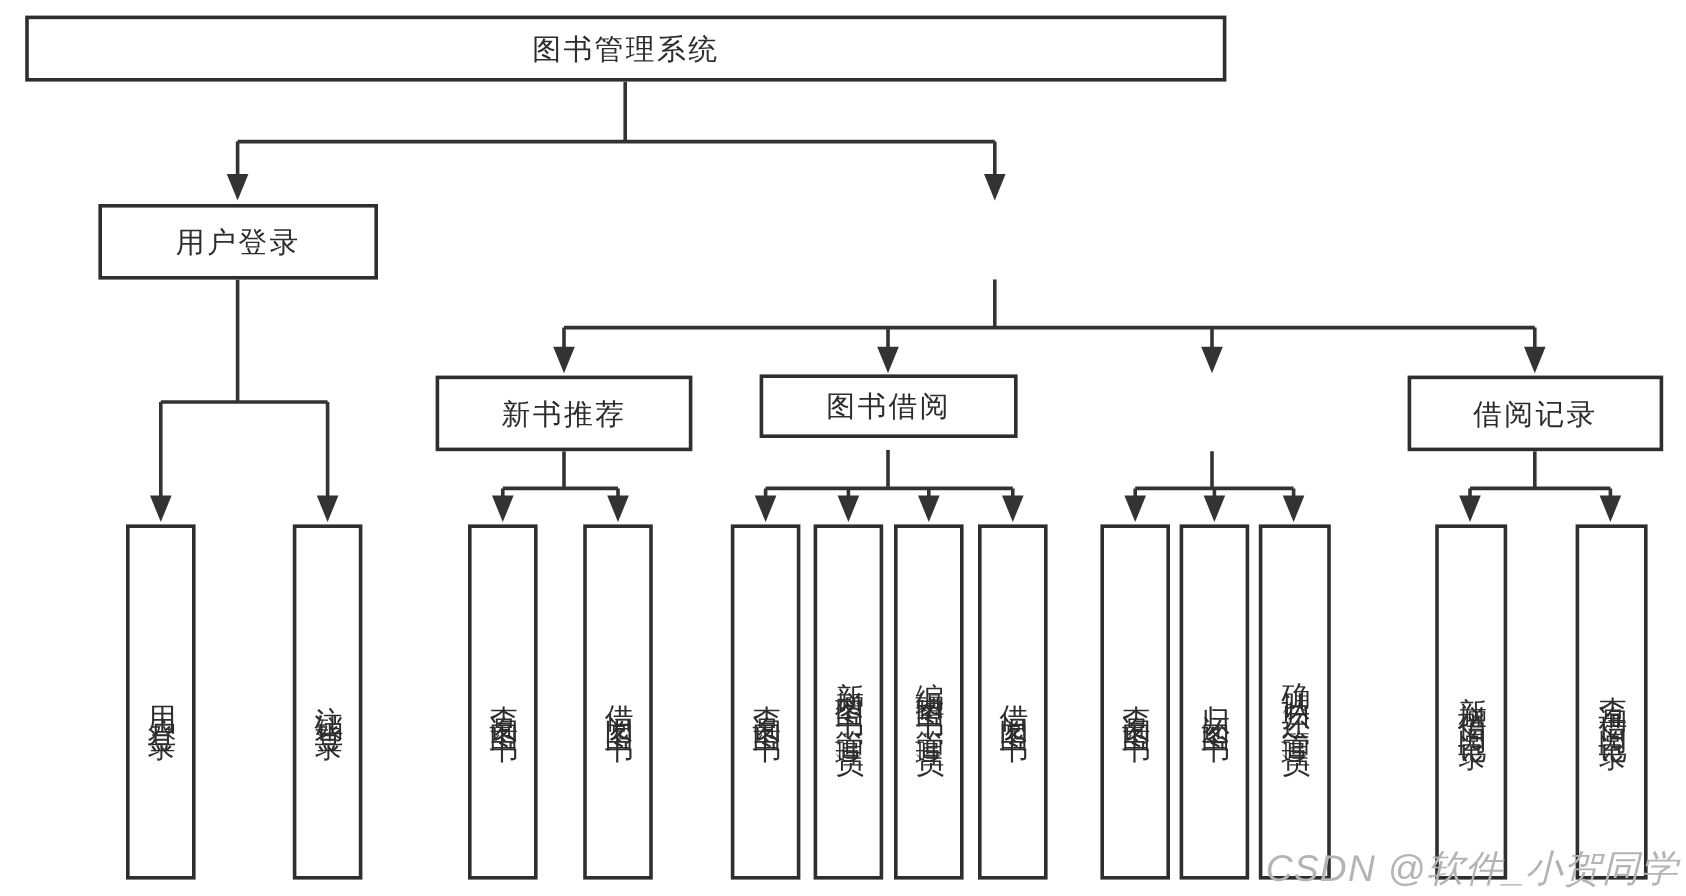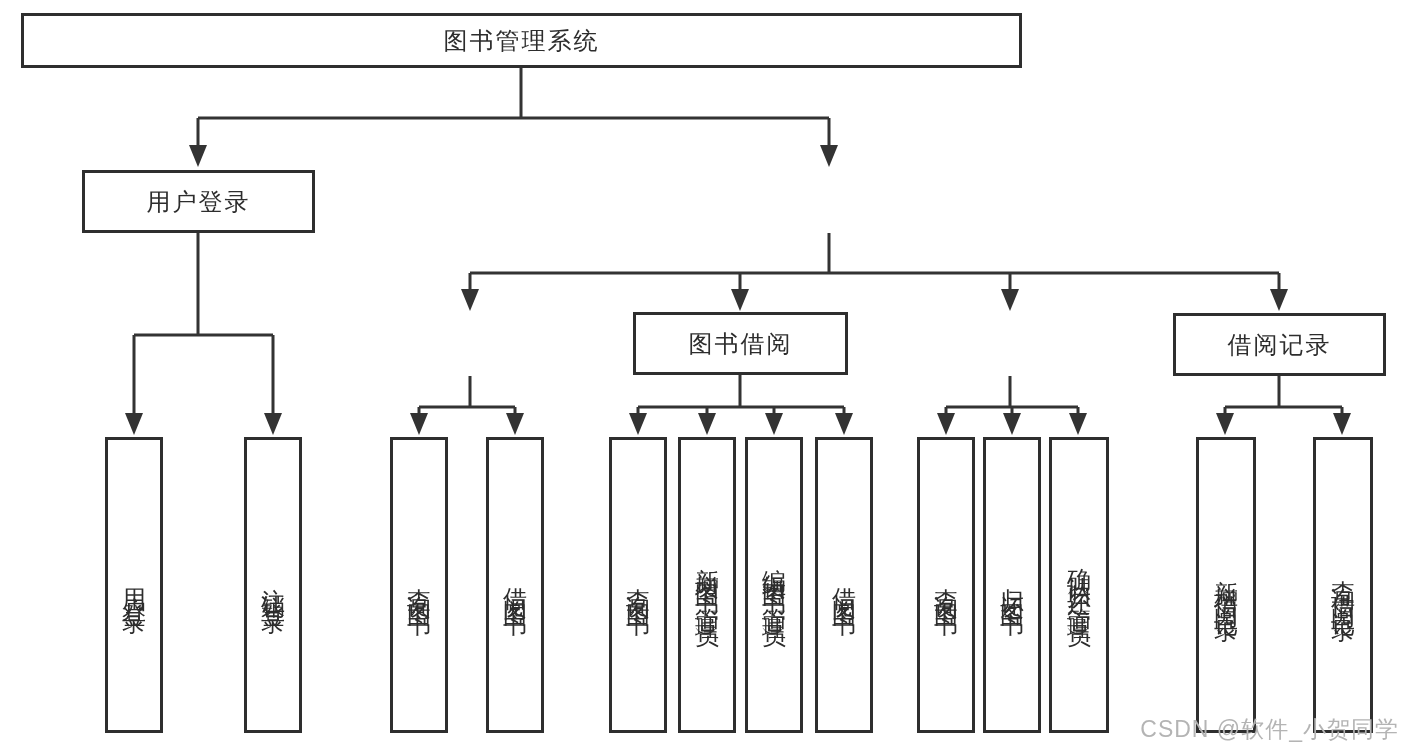--- a/index.html
+++ b/index.html
@@ -10,22 +10,22 @@
   .stage{position:relative;width:1405px;height:747px;background:var(--bg);overflow:hidden;}
   .connectors{position:absolute;left:0;top:0;width:1405px;height:747px;}
   .connectors path{stroke:var(--line);stroke-width:3;fill:none;}
   .connectors polygon{fill:var(--line);stroke:none;}
   .box{position:absolute;box-sizing:border-box;border:3px solid var(--border);
        background:#ffffff;display:flex;align-items:center;justify-content:center;
        color:var(--text);z-index:2;}
   .hbox{font-size:24px;letter-spacing:2px;font-weight:400;}
   .vbox .vtext{writing-mode:vertical-rl;text-orientation:mixed;font-size:24px;
        letter-spacing:8px;line-height:1;white-space:nowrap;}
-  .watermark{position:absolute;right:6px;bottom:2px;font-size:23px;letter-spacing:1px;
-       color:var(--wm);z-index:6;}
+  .watermark{position:absolute;right:6px;bottom:2px;font-size:31px;letter-spacing:1px;
+       color:var(--wm);z-index:6;font-style:italic;}
 </style>
 </head>
 <body>
 
 <div class="stage">
 
   <svg class="connectors" viewBox="0 0 1405 747" xmlns="http://www.w3.org/2000/svg">
     <g>
       <path d="M521 68 V118 M198 118 H829 M198 118 V146 M829 118 V146"></path>
       <path d="M198 233 V335 M134 335 H273 M134 335 V414 M273 335 V414"></path>
@@ -55,21 +55,22 @@
       <polygon points="1069,413 1087,413 1078,435"></polygon>
       <polygon points="1216,413 1234,413 1225,435"></polygon>
       <polygon points="1333,413 1351,413 1342,435"></polygon>
     </g>
   </svg>
 
   <div class="box hbox" style="left:21px;top:13px;width:1001px;height:55px;">图书管理系统</div>
 
   <div class="box hbox" style="left:82px;top:170px;width:233px;height:63px;">用户登录</div>
 
-  <div class="box hbox" style="left:633px;top:312px;width:215px;height:63px;font-family:Liberation Mono, monospace;">图书借阅</div>
+  <div class="box hbox" style="left:363px;top:313px;width:214px;height:63px;">新书推荐</div>
+  <div class="box hbox" style="left:633px;top:312px;width:215px;height:53px;font-family:Liberation Mono, monospace;">图书借阅</div>
   <div class="box hbox" style="left:1173px;top:313px;width:213px;height:63px;">借阅记录</div>
 
   <div class="box vbox" style="left:105px;top:437px;width:58px;height:296px;">
     <span class="vtext">用户登录</span>
   </div>
   <div class="box vbox" style="left:244px;top:437px;width:58px;height:296px;">
     <span class="vtext">注销登录</span>
   </div>
   <div class="box vbox" style="left:390px;top:437px;width:58px;height:296px;">
     <span class="vtext">查询图书</span>

